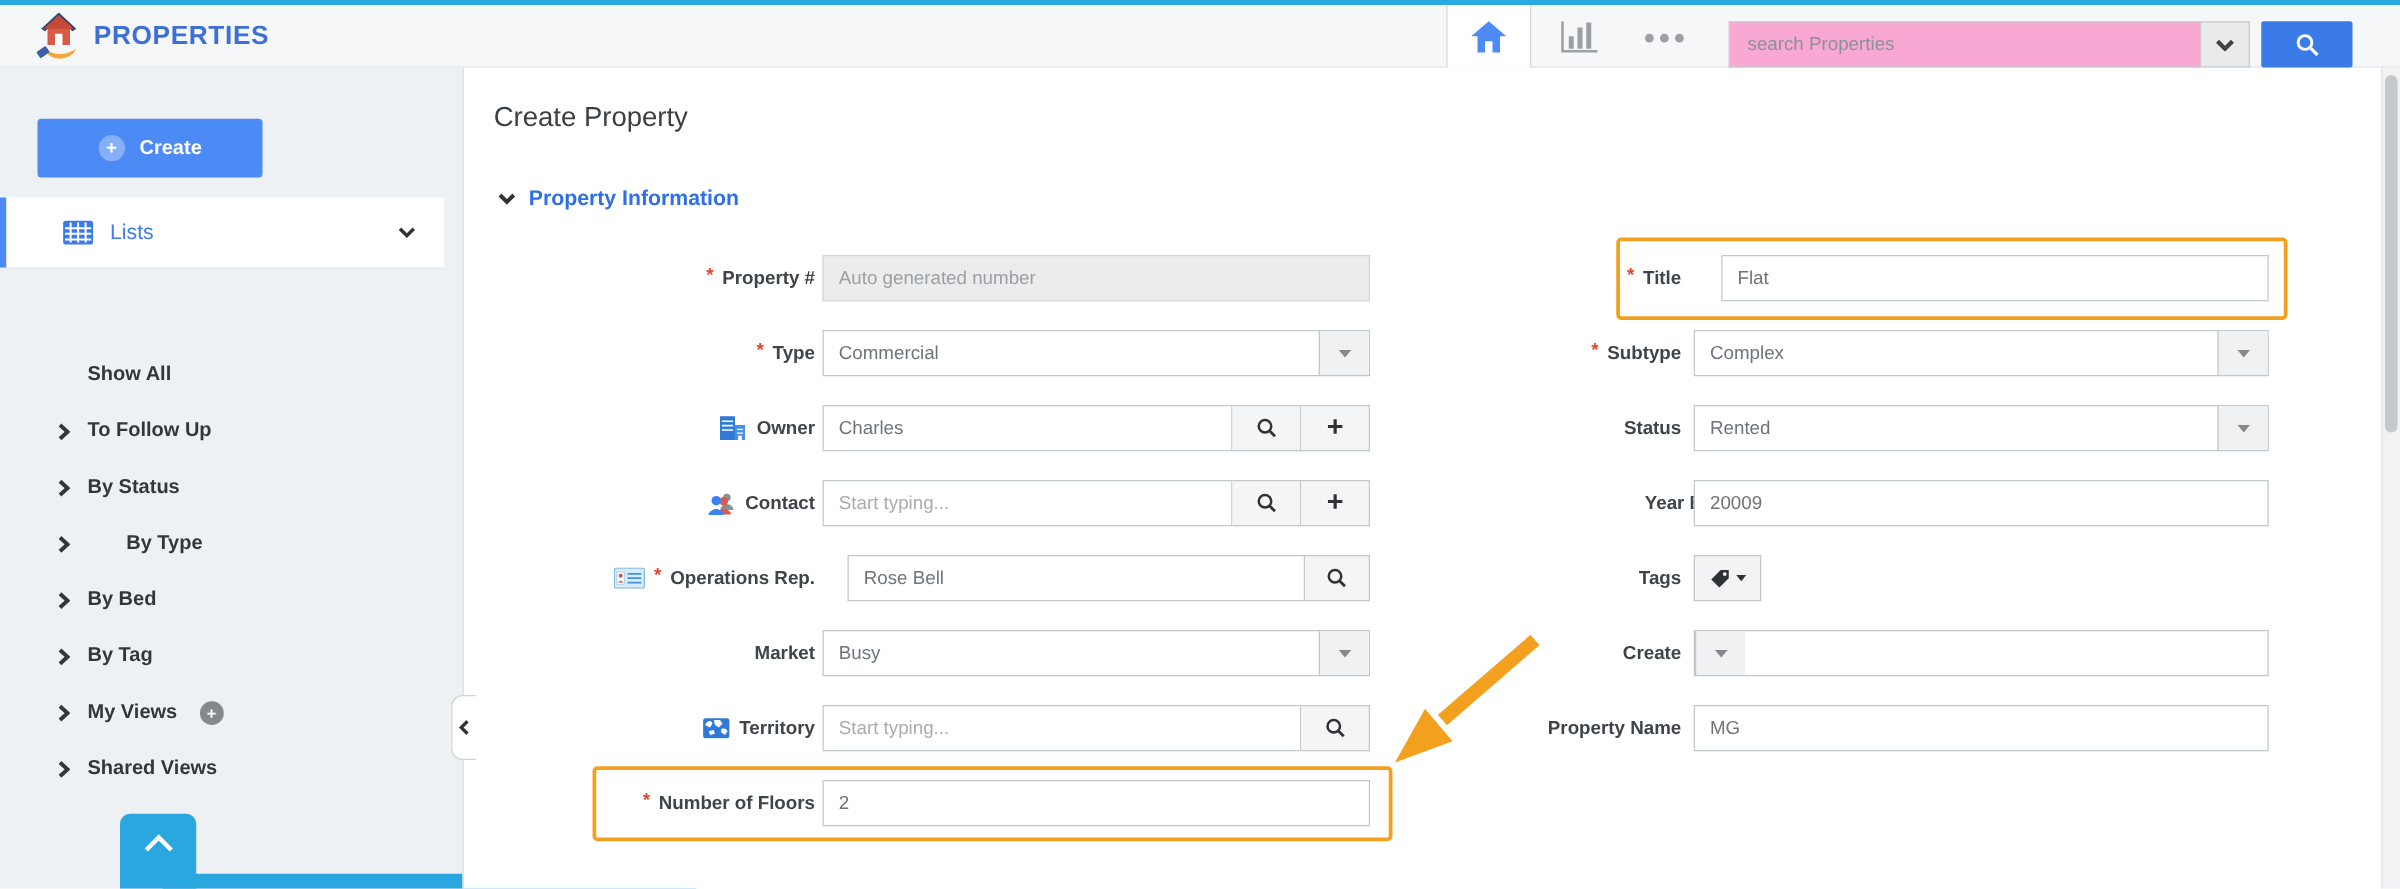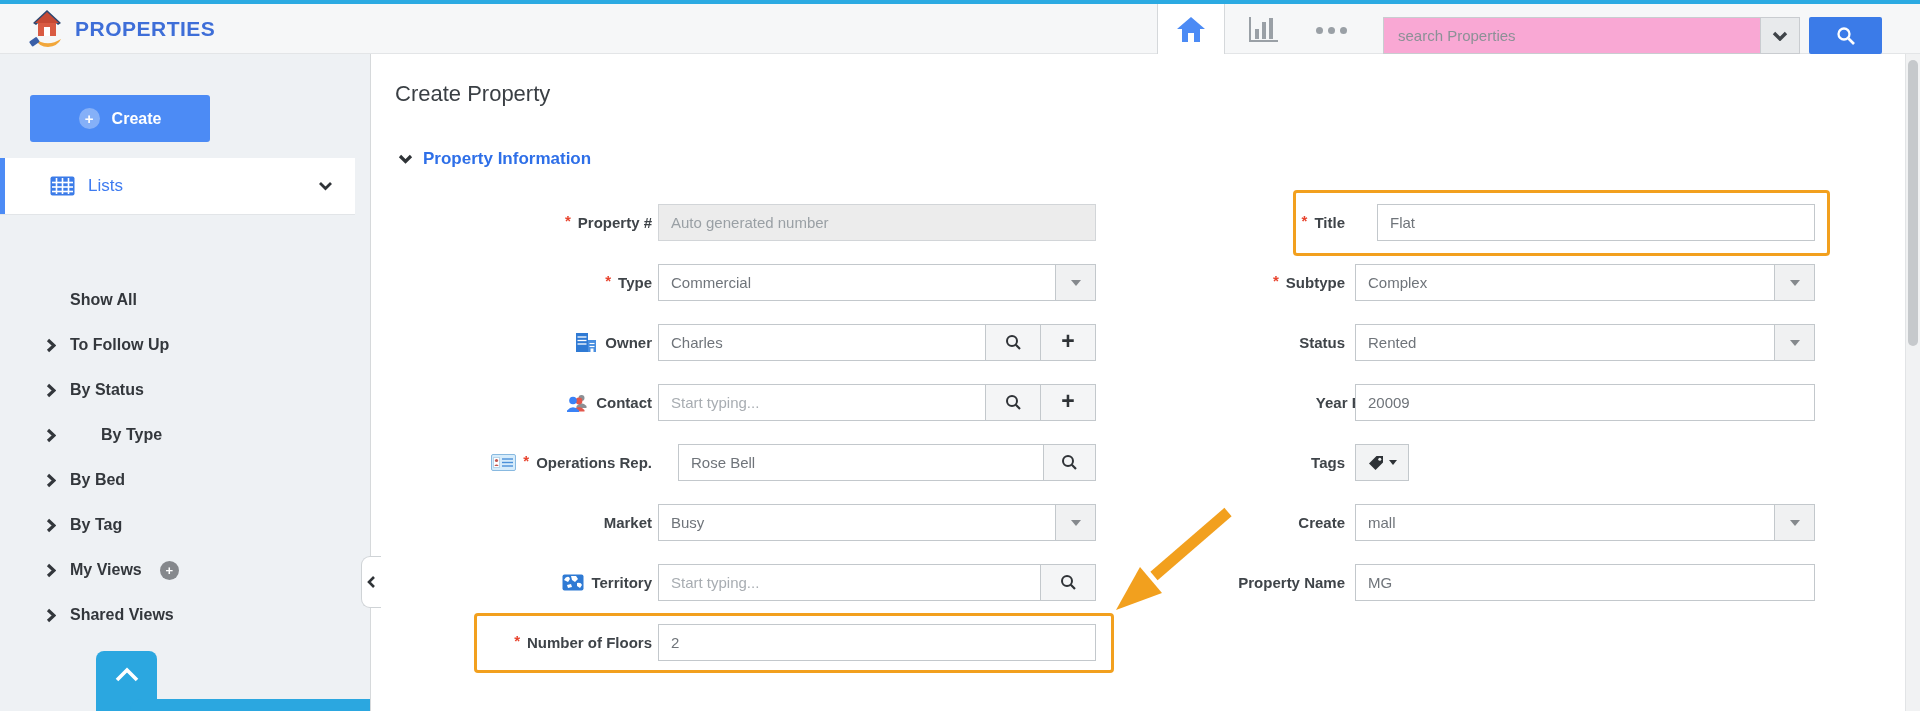--- a/index.html
+++ b/index.html
@@ -494,21 +494,20 @@
     </button>
   </div>
 </div>
 
 <div class="frow" style="top:504px;">
   <div class="flabel" style="left:1140px;width:205px;">
     <span>Create</span>
   </div>
   <div class="fctrl" style="left:1355px;width:460px;">
     <div class="tsel">
-      <span class="selval">mall</span>
       <span class="arrowbox">
           <span class="tri"></span>
         </span>
     </div>
   </div>
 </div>
 
 <div class="frow" style="top:564px;">
   <div class="flabel" style="left:1140px;width:205px;">
     <span>Property Name</span>

